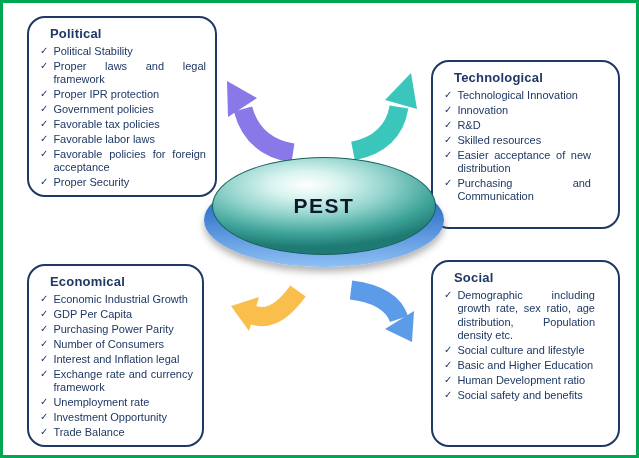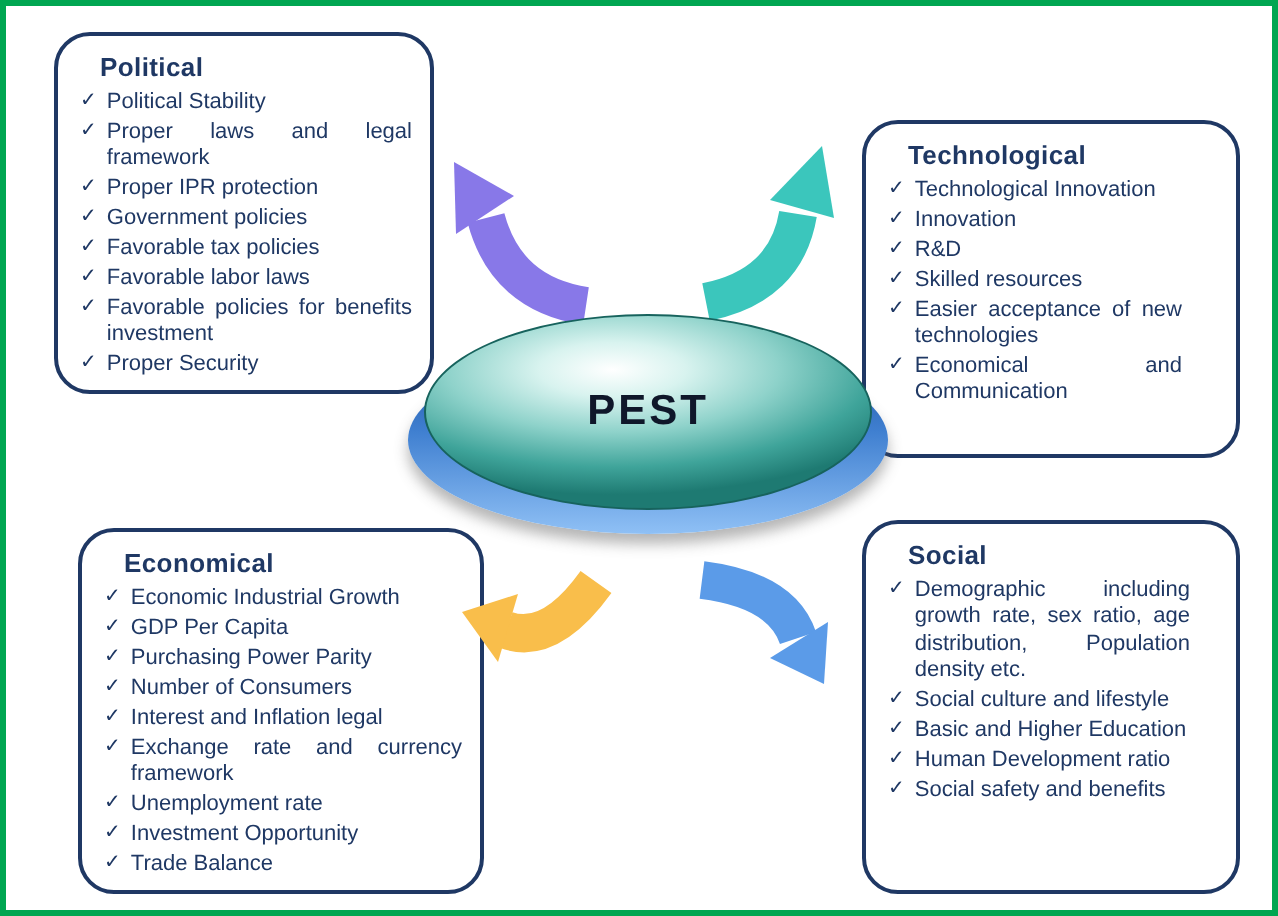--- a/index.html
+++ b/index.html
@@ -6,21 +6,21 @@
   .stage {
     position:relative; width:639px; height:458px; box-sizing:border-box;
     border:3px solid #00A651; border-radius:0; background:#ffffff; overflow:hidden;
   }
   .pest-box {
     position:absolute; box-sizing:border-box; background:#fff;
     border:2.5px solid #1F3864; border-radius:18px; padding:7px 9px 5px 9px;
   }
   .box-political     { left:24px;  top:13px;  width:190px; height:181px; }
   .box-technological { left:428px; top:19px;  width:189px; height:169px;margin-top:38px; }
-  .box-economical    { left:36px;  top:261px; width:203px; height:183px; }
+  .box-economical    { left:24px;  top:261px; width:177px; height:183px; }
   .box-social        { left:428px; top:257px; width:189px; height:187px; }
   .box-heading {
     font-size:13px; font-weight:bold; color:#1F3864; margin:1px 0 4px 12px; letter-spacing:.2px;
   }
   .item-list { margin:0; padding:0; list-style:none; }
   .item-list li {
     display:flex; align-items:flex-start; gap:5px;
     font-size:11px; line-height:1.22; color:#1F3864; margin:0 0 1.5px 0;
   }
   .check { flex:0 0 auto; font-size:10px; padding-left:2px; color:#1F3864; }
@@ -74,21 +74,21 @@
       <li>
           <span class="check">✓</span>
           <span class="item-text">Favorable tax policies</span>
         </li>
       <li>
           <span class="check">✓</span>
           <span class="item-text">Favorable labor laws</span>
         </li>
       <li>
           <span class="check">✓</span>
-          <span class="item-text">Favorable policies for benefits investment</span>
+          <span class="item-text">Favorable policies for foreign acceptance</span>
         </li>
       <li>
           <span class="check">✓</span>
           <span class="item-text">Proper Security</span>
         </li>
     </ul>
   </div>
 
   <div class="pest-box box-technological">
     <div class="box-heading">Technological</div>
@@ -104,25 +104,25 @@
       <li>
           <span class="check">✓</span>
           <span class="item-text">R&amp;D</span>
         </li>
       <li>
           <span class="check">✓</span>
           <span class="item-text">Skilled resources</span>
         </li>
       <li>
           <span class="check">✓</span>
-          <span class="item-text">Easier acceptance of new technologies</span>
-        </li>
-      <li>
-          <span class="check">✓</span>
-          <span class="item-text">Economical and Communication</span>
+          <span class="item-text">Easier acceptance of new distribution</span>
+        </li>
+      <li>
+          <span class="check">✓</span>
+          <span class="item-text">Purchasing and Communication</span>
         </li>
     </ul>
   </div>
 
   <div class="pest-box box-economical">
     <div class="box-heading">Economical</div>
     <ul class="item-list">
       <li>
           <span class="check">✓</span>
           <span class="item-text">Economic Industrial Growth</span>

